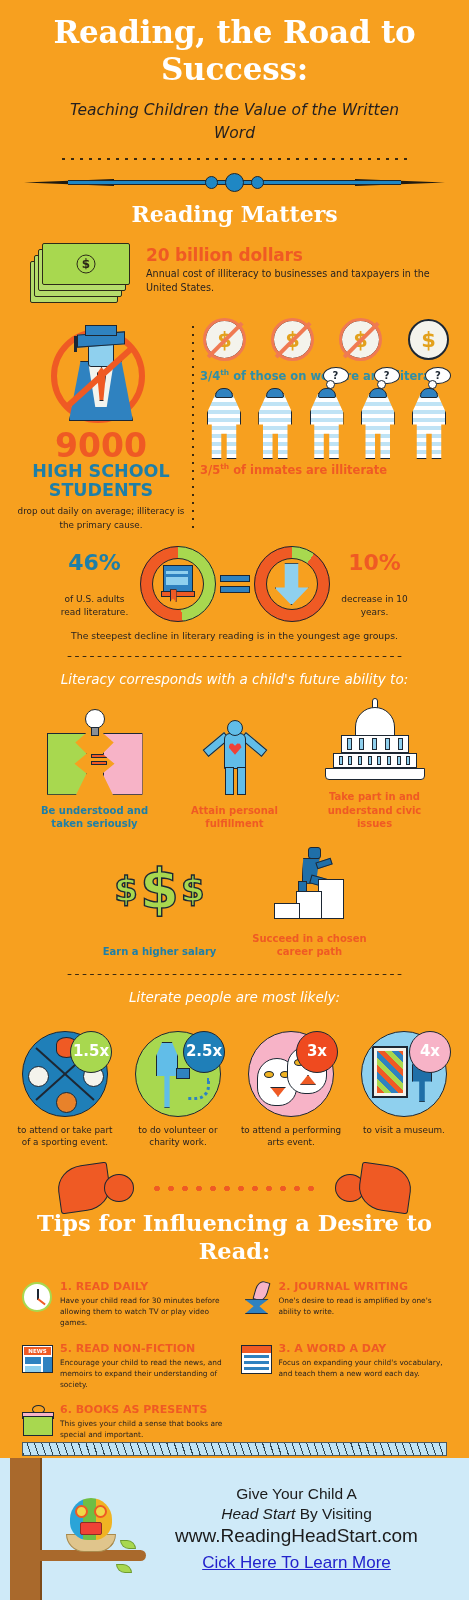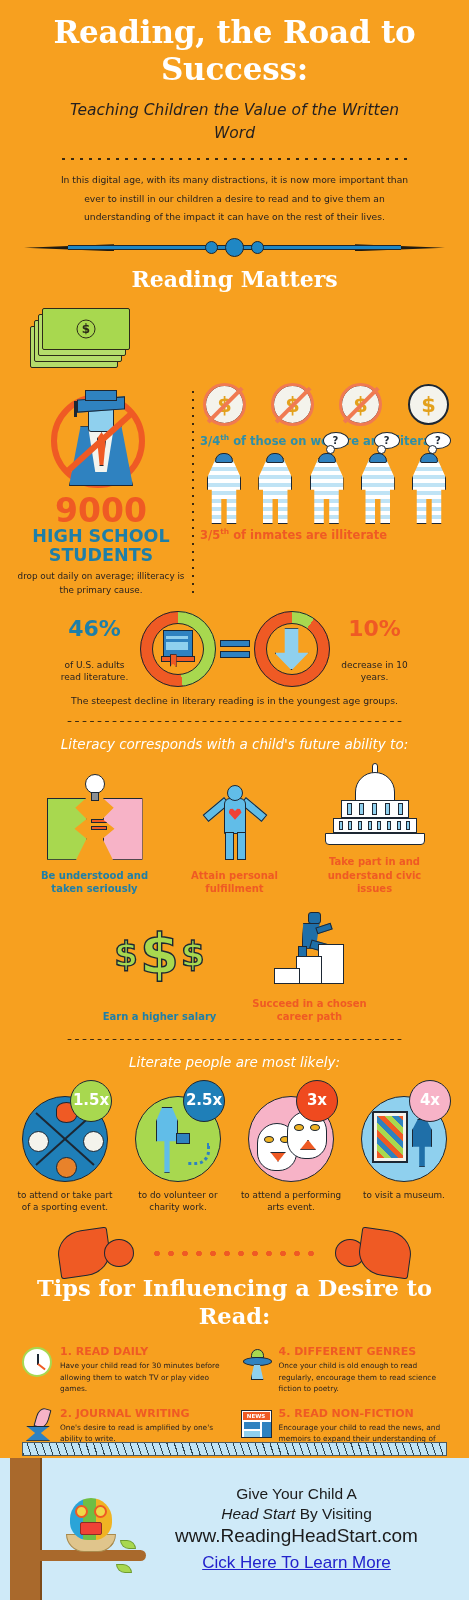--- a/index.html
+++ b/index.html
@@ -376,21 +376,21 @@
     background: #1f6fa8; border: 1.4px solid #1d2733; transform: rotate(-18deg); }
 
   
   .likely-row { display: flex; justify-content: space-between; padding: 10px 12px 0 12px; }
   .lk { width: 106px; text-align: center; position: relative; }
   .lk .big {
     width: 86px; height: 86px; border-radius: 50%; margin: 16px auto 0 auto;
     border: 1.6px solid #1d2733; position: relative; overflow: hidden;
   }
   .lk .badge {
-    position: absolute; right: 6px; top: 0px; width: 42px; height: 42px;
+    position: absolute; right: 6px; top: 16px; width: 42px; height: 42px;
     border-radius: 50%; border: 1.6px solid #1d2733; z-index: 3;
     color: #ffffff; font-weight: bold; font-size: 15px; line-height: 39px;
     font-family: "DejaVu Sans", sans-serif;
   }
   .lk .cap { color: #231f20; font-size: 8.8px; line-height: 1.4; margin-top: 7px;
     font-family: "DejaVu Sans", sans-serif; }
 
   .sports .x1, .sports .x2 { position: absolute; left: 50%; top: 50%; width: 78px; height: 2px;
     background: #1d2733; }
   .sports .x1 { transform: translate(-50%,-50%) rotate(42deg); }
@@ -547,41 +547,44 @@
 
 <div class="page">
 
   <div class="hero">
     <h1>Reading, the Road to Success:</h1>
     <h2>Teaching Children the Value of the Written Word</h2>
   </div>
 
   <div class="dot-rule"></div>
 
-  <p class="intro">In this digital age, with its many distractions, it is now more important than ever to instill in our children a desire to read and to give them an understanding of the impact it can have on the rest of their lives.</p>
 
   <div class="ornament">
     <div class="spike l"></div>
     <div class="spike r"></div>
     <div class="bar"></div>
     <div class="o small l"></div>
     <div class="o big"></div>
     <div class="o small r"></div>
   </div>
 
   <div class="sec-title">Reading Matters</div>
 
   <div class="money-row">
     <div class="money-art">
       <div class="bill b1"></div>
       <div class="bill b2"></div>
       <div class="bill b3"></div>
       <div class="bill b4">
           <div class="coin">$</div>
         </div>
+    </div>
+    <div class="money-text">
+      <div class="hl">20 billion dollars</div>
+      <p>Annual cost of illiteracy to businesses and taxpayers in the United States.</p>
     </div>
   </div>
 
   <div class="mid-grid">
     <div class="mid-left">
       <div class="grad">
         <div class="ring"></div>
         <div class="body"></div>
         <div class="shirt"></div>
         <div class="tie"></div>
@@ -841,33 +844,20 @@
       <div class="ic">
           <div class="ic-clock"></div>
         </div>
       <div class="tx">
           <h4>1. READ DAILY</h4>
       <p>Have your child read for 30 minutes before allowing them to watch TV or play video games.</p>
         </div>
     </div>
     <div class="tip">
       <div class="ic">
-          <div class="ic-ufo">
-            <div class="dome2"></div>
-            <div class="disc"></div>
-            <div class="beam"></div>
-          </div>
-        </div>
-      <div class="tx">
-          <h4>4. DIFFERENT GENRES</h4>
-      <p>Once your child is old enough to read regularly, encourage them to read science fiction to poetry.</p>
-        </div>
-    </div>
-    <div class="tip">
-      <div class="ic">
           <div class="ic-quill">
             <div class="fth"></div>
             <div class="pot"></div>
           </div>
         </div>
       <div class="tx">
           <h4>2. JOURNAL WRITING</h4>
       <p>One's desire to read is amplified by one's ability to write.</p>
         </div>
     </div>

